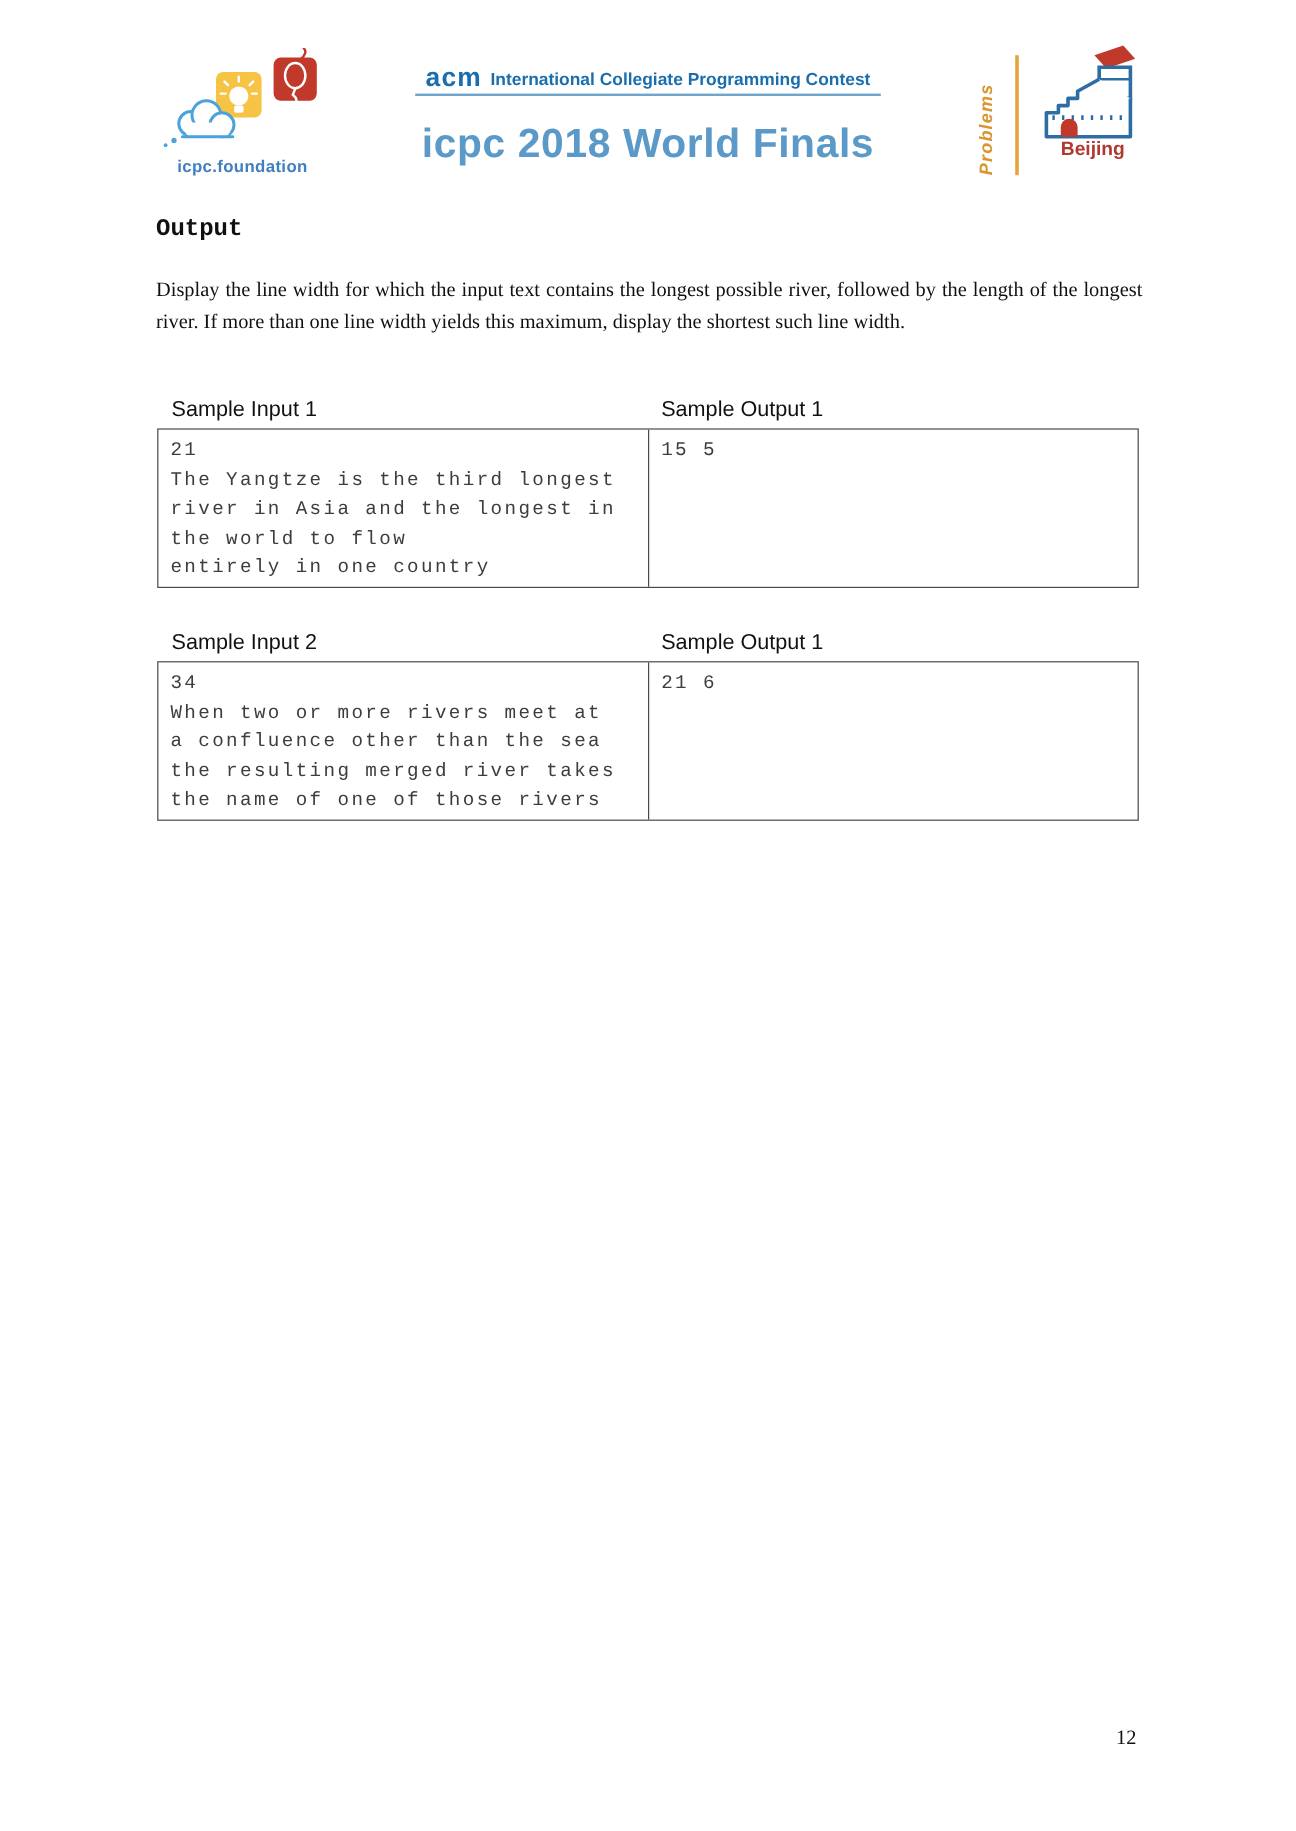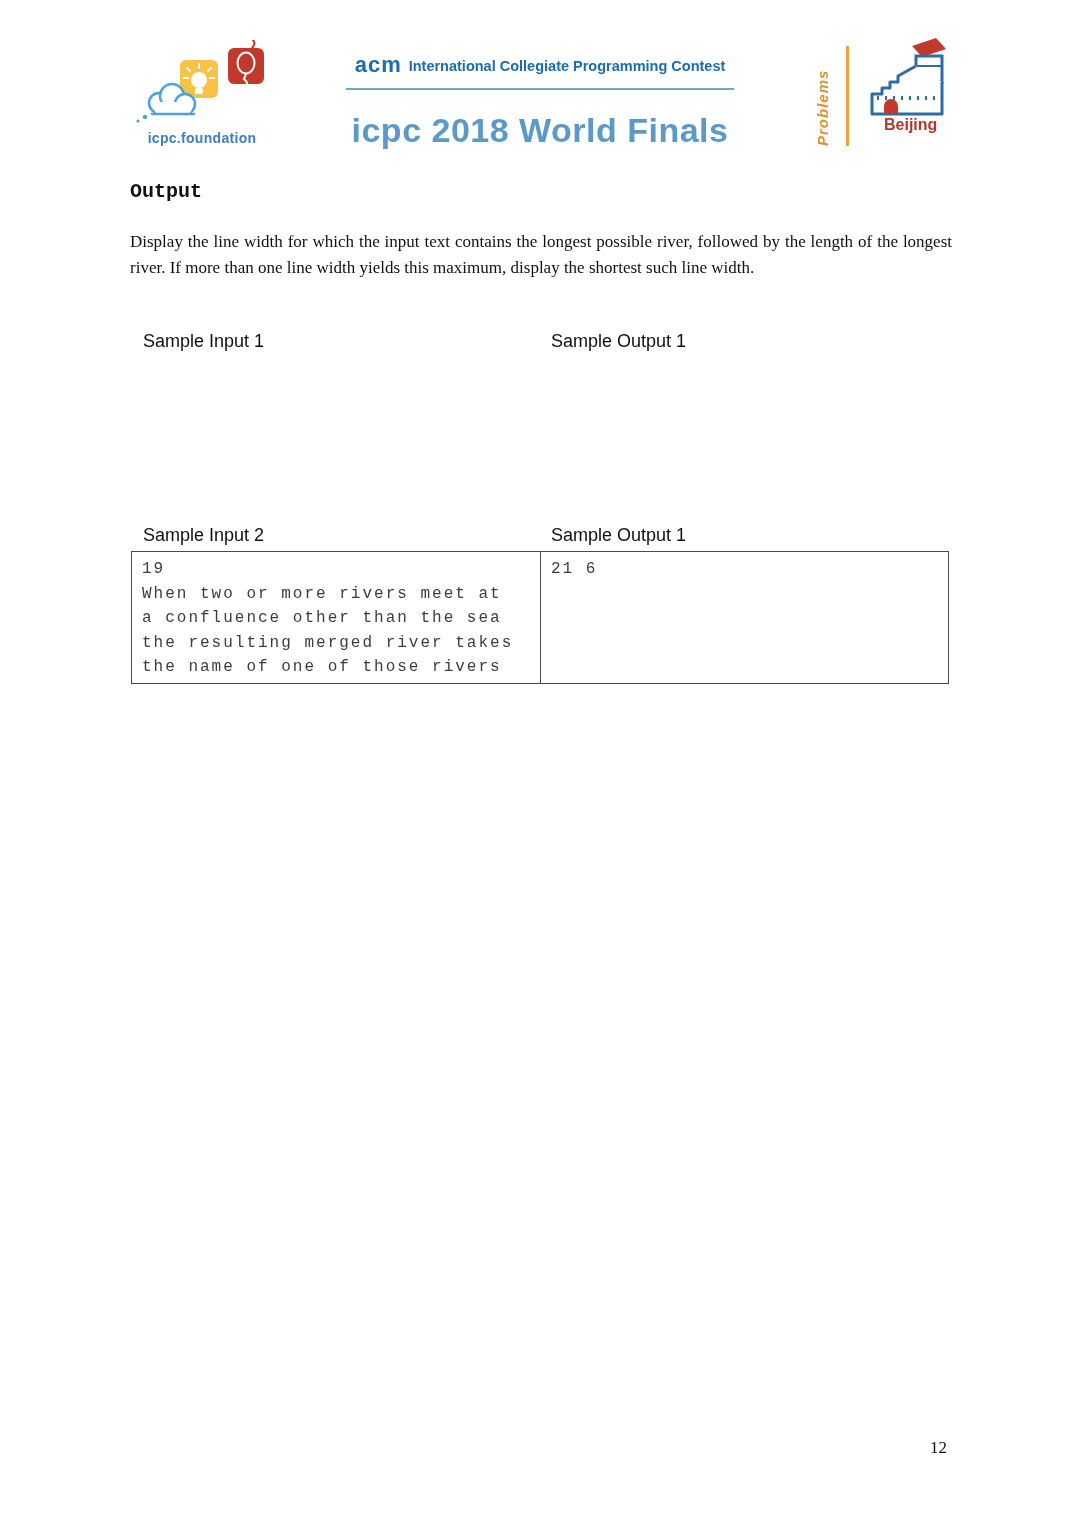--- a/index.html
+++ b/index.html
@@ -14,21 +14,21 @@
   .foundation-logo { position:absolute; left:128px; top:40px; width:148px; text-align:center; }
   .foundation-logo svg { display:block; margin:0 auto; }
   .foundation-caption {
     margin-top:2px; font-family:"Liberation Sans", sans-serif;
     font-size:14px; font-weight:700; color:#3f7fbf; letter-spacing:0.3px;
   }
 
   .center-logo { position:absolute; left:346px; top:52px; width:388px; text-align:center;
     font-family:"Liberation Sans", sans-serif; }
   .acm-line {
-    display:block; padding-bottom:10px; border-bottom:2px solid #6fa4cd;
+    display:block; padding-bottom:0; border-bottom:2px solid #6fa4cd;
     color:#1a6ead; white-space:nowrap;
   }
   .acm-word { font-size:22px; font-weight:800; letter-spacing:1px; margin-right:7px; vertical-align:-1px; }
   .acm-rest { font-size:14.5px; font-weight:700; }
   .event-title {
     margin-top:21px; font-size:34px; font-weight:700; color:#5b9ac8; letter-spacing:0.5px;
     white-space:nowrap;
   }
 
   .right-logo { position:absolute; left:806px; top:36px; width:160px; height:112px;
@@ -149,26 +149,38 @@
     </svg>
     <div class="beijing-text">Beijing</div>
   </div>
 
   <div class="section-title">Output</div>
 
   <div class="paragraph">Display the line width for which the input text contains the longest possible river, followed by the length of the longest river. If more than one line width yields this maximum, display the shortest such line width.</div>
 
   <div class="sample-label s1-in">Sample Input 1</div>
   <div class="sample-label s1-out">Sample Output 1</div>
+  <div class="sample-table t1">
+    <div class="cell-input">
+      <pre class="mono">21
+The Yangtze is the third longest
+river in Asia and the longest in
+the world to flow
+entirely in one country</pre>
+    </div>
+    <div class="cell-output">
+      <pre class="mono">15 5</pre>
+    </div>
+  </div>
 
   <div class="sample-label s2-in">Sample Input 2</div>
   <div class="sample-label s2-out">Sample Output 1</div>
   <div class="sample-table t2">
     <div class="cell-input">
-      <pre class="mono">19
+      <pre class="mono">34
 When two or more rivers meet at
 a confluence other than the sea
 the resulting merged river takes
 the name of one of those rivers</pre>
     </div>
     <div class="cell-output">
       <pre class="mono">21 6</pre>
     </div>
   </div>
 

